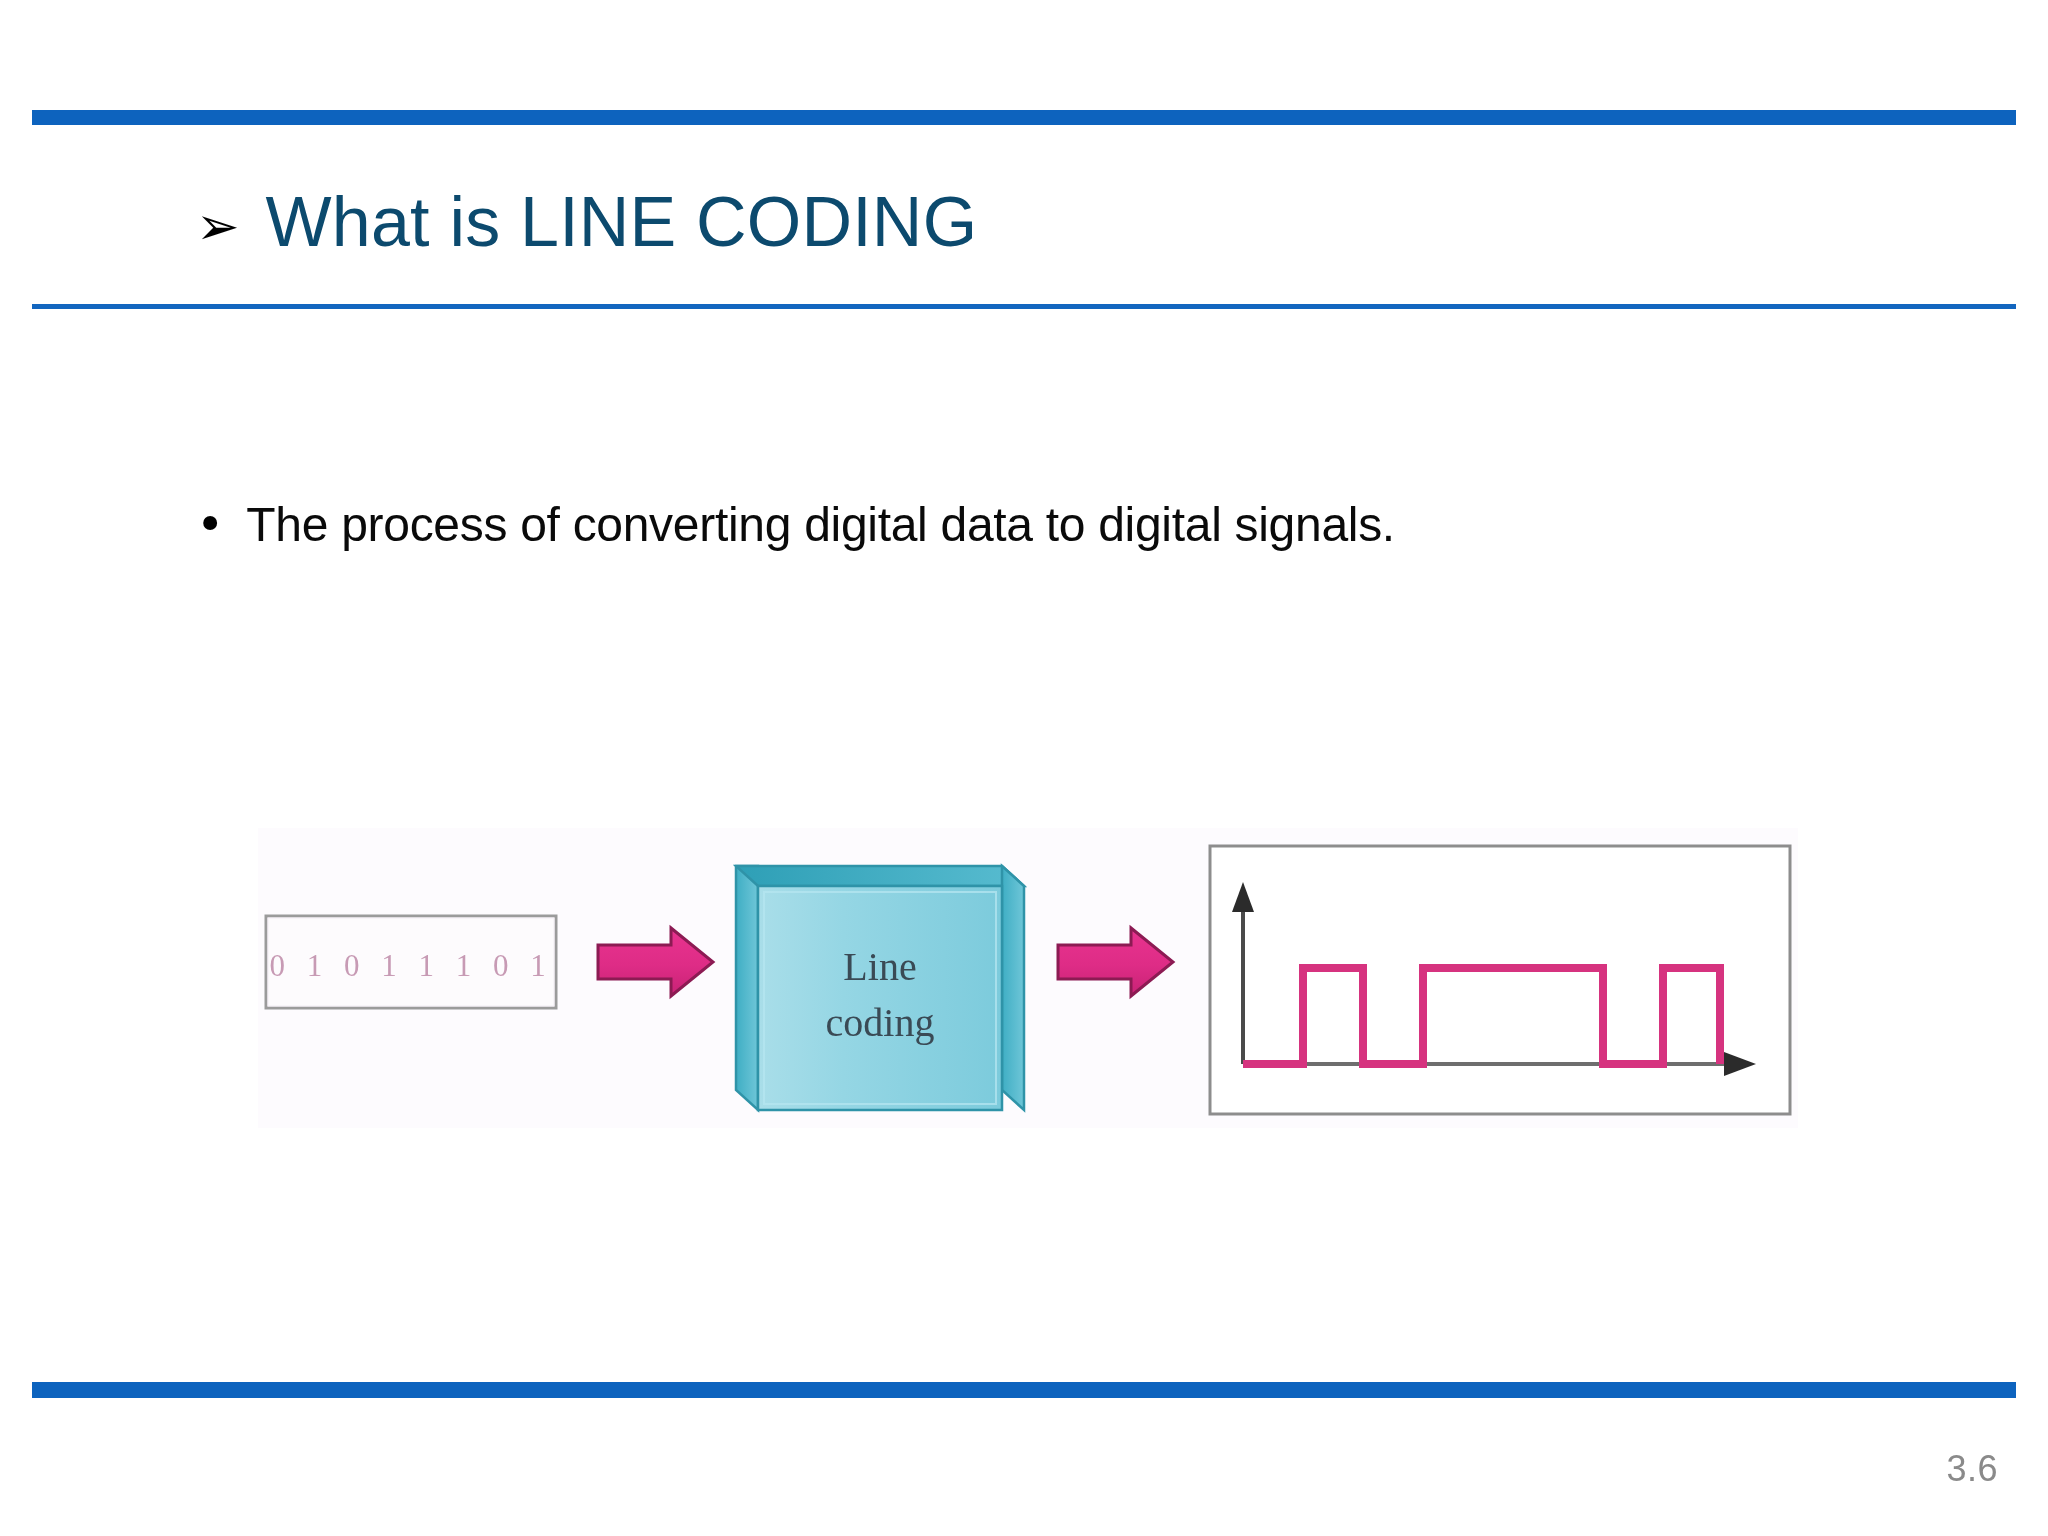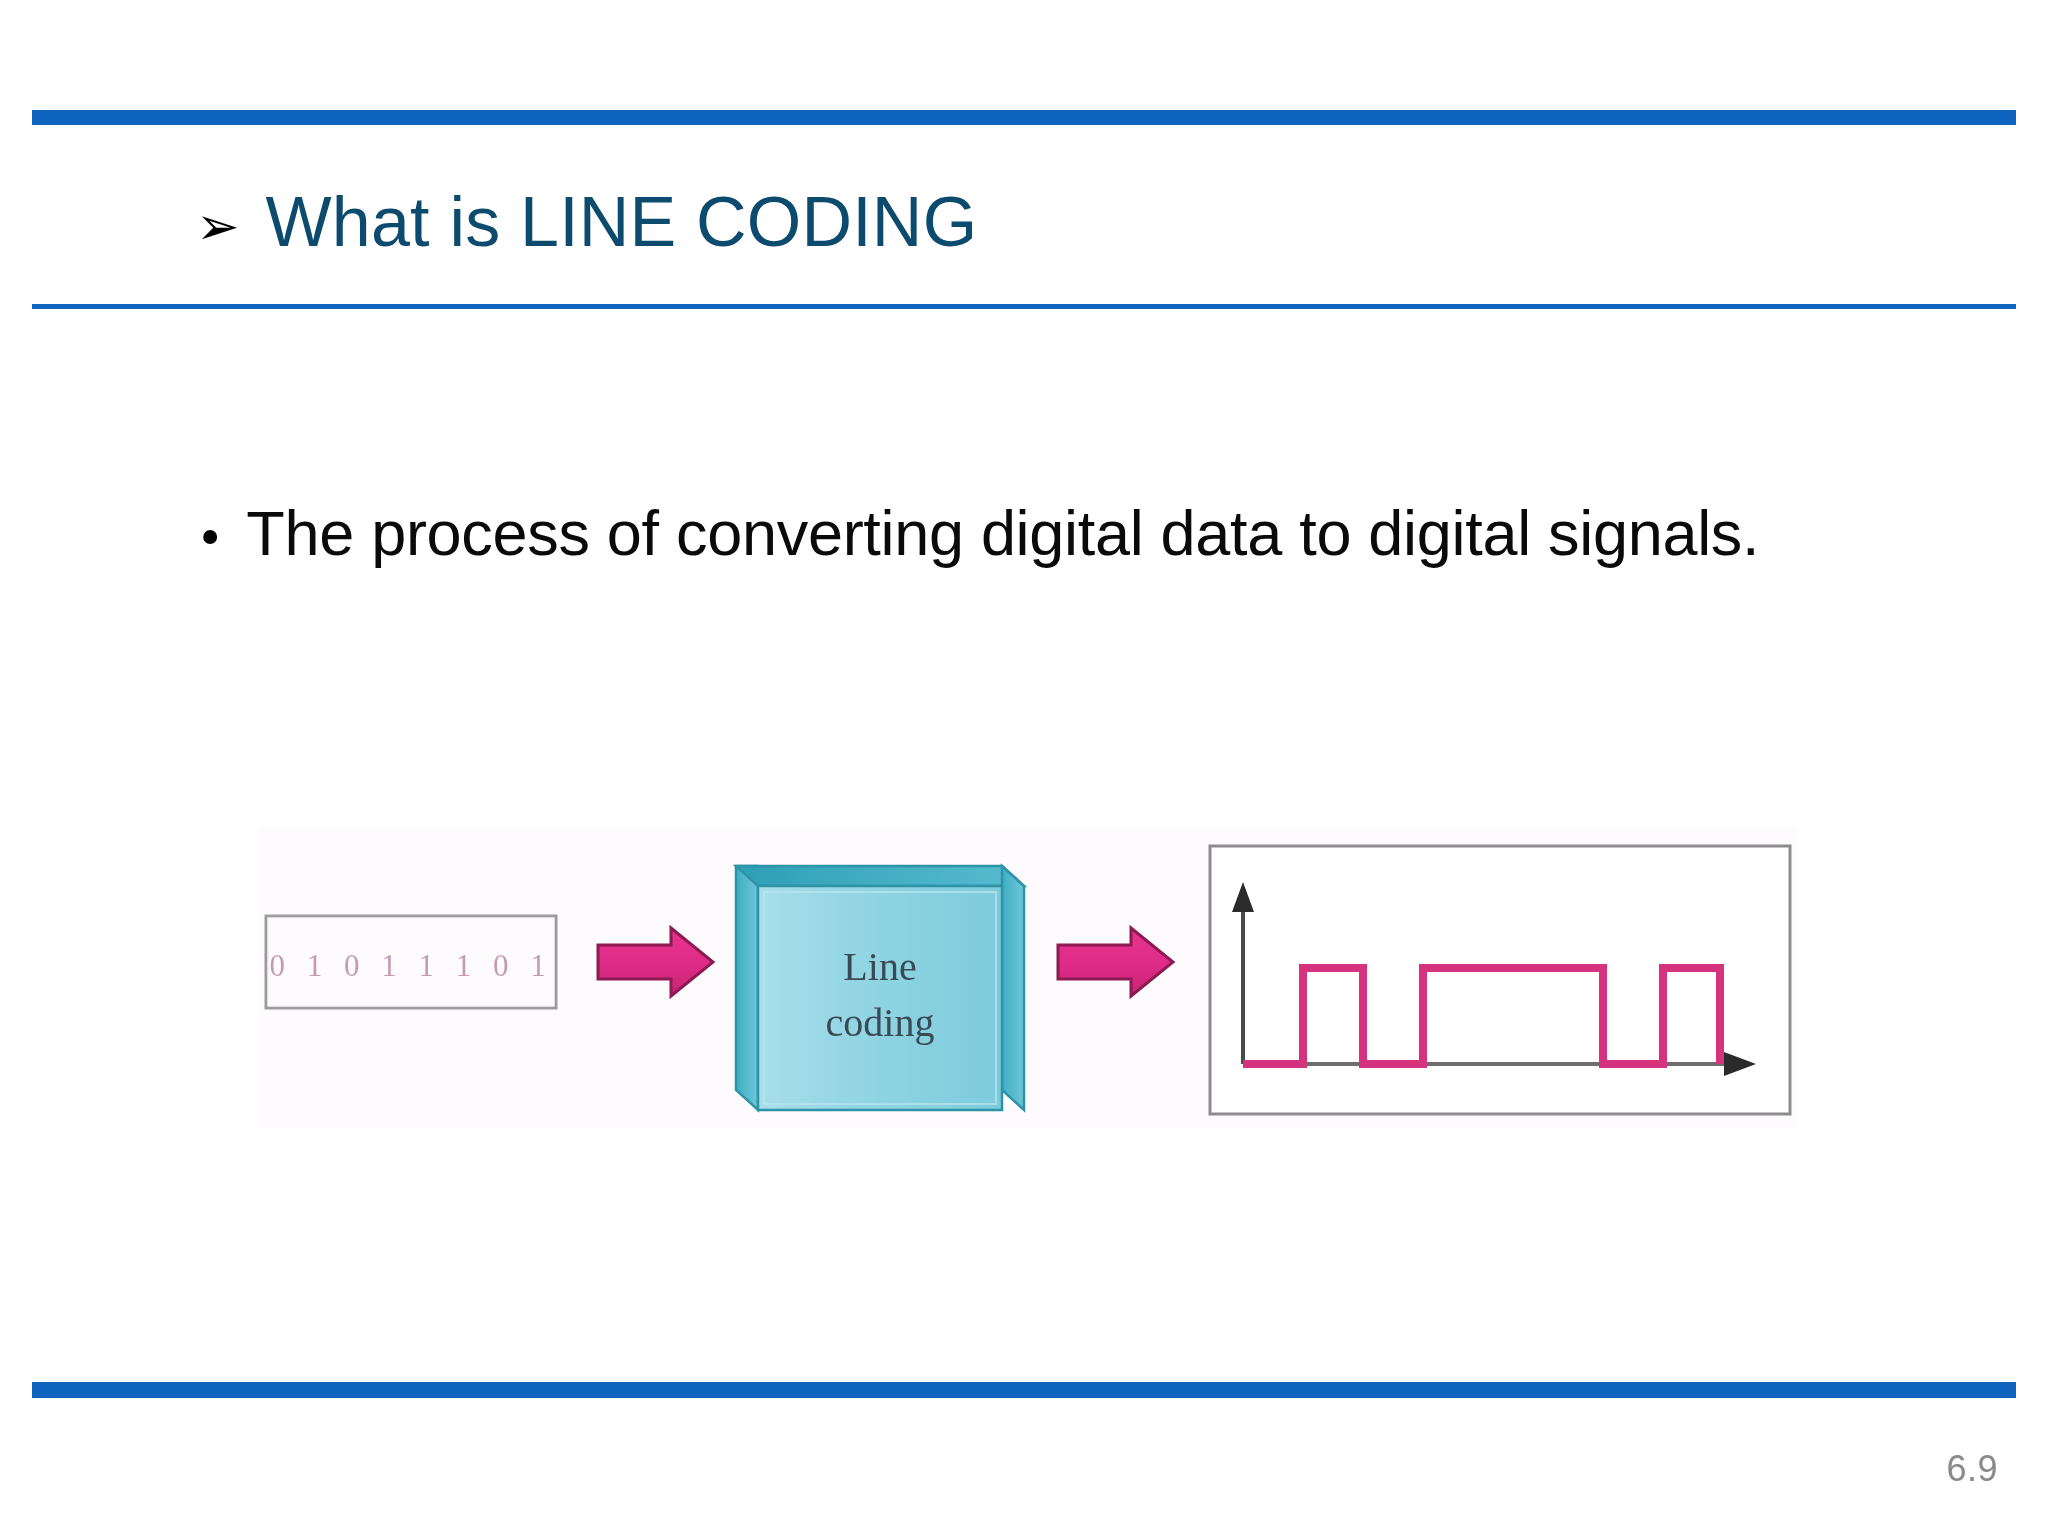--- a/index.html
+++ b/index.html
@@ -82,21 +82,21 @@
     gap: 22px;
     white-space: nowrap;
   }
   .body-bullet {
     font-size: 48px;
     line-height: 1;
     color: #000000;
     font-family: "DejaVu Sans", sans-serif;
   }
   .body-text {
-    font-size: 63px;
+    font-size: 48px;
     line-height: 1.06;
     color: #0a0a0a;
     letter-spacing: -0.3px;
   }
 
   
   .figure {
     position: absolute;
     left: 258px;
     top: 828px;
@@ -219,15 +219,15 @@
                    L 1462 140
                    L 1462 236" fill="none" stroke="#D6337F" stroke-width="8" stroke-linejoin="miter" stroke-linecap="butt"></path>
         </g>
       </g>
 
     </svg>
   </div>
 
   <div class="rule-bottom"></div>
 
-  <div class="page-number">6.9</div>
+  <div class="page-number">3.6</div>
 
 </div>
 
 </body></html>

